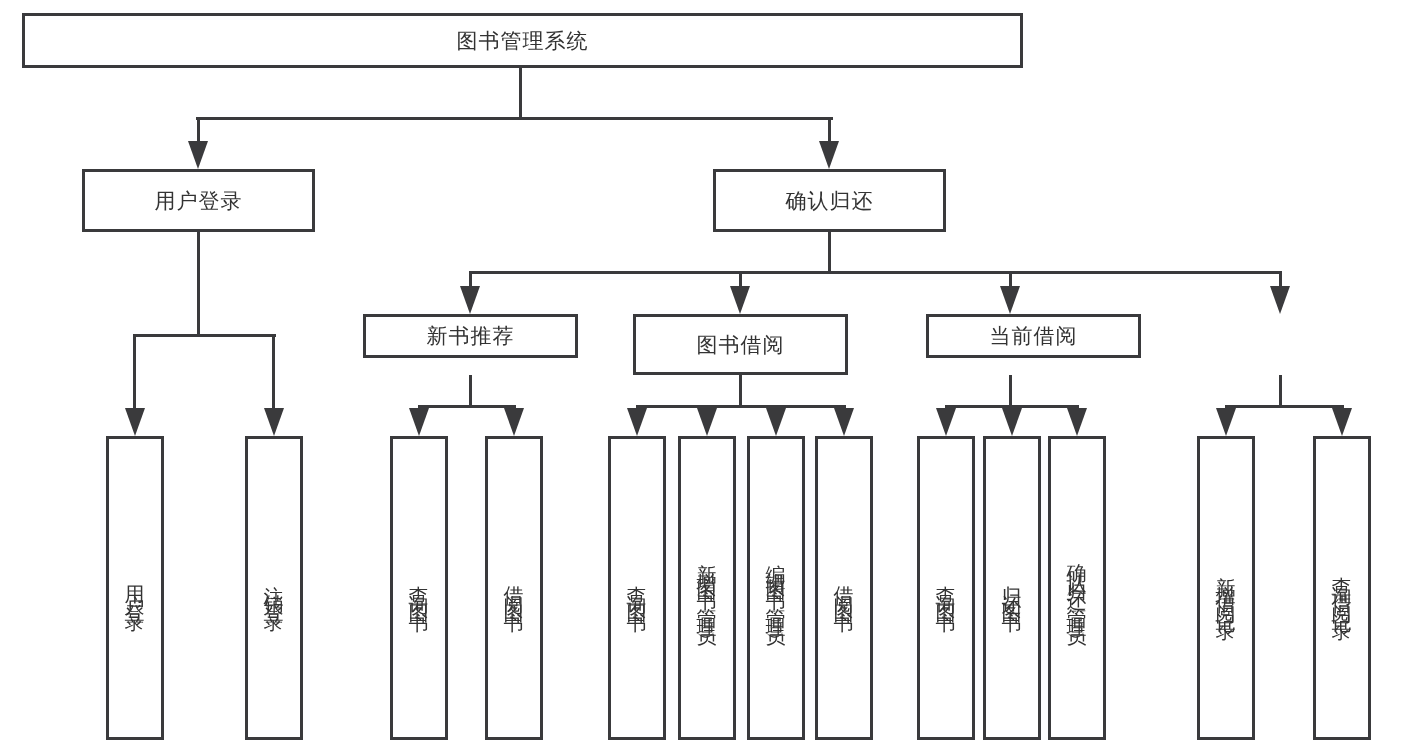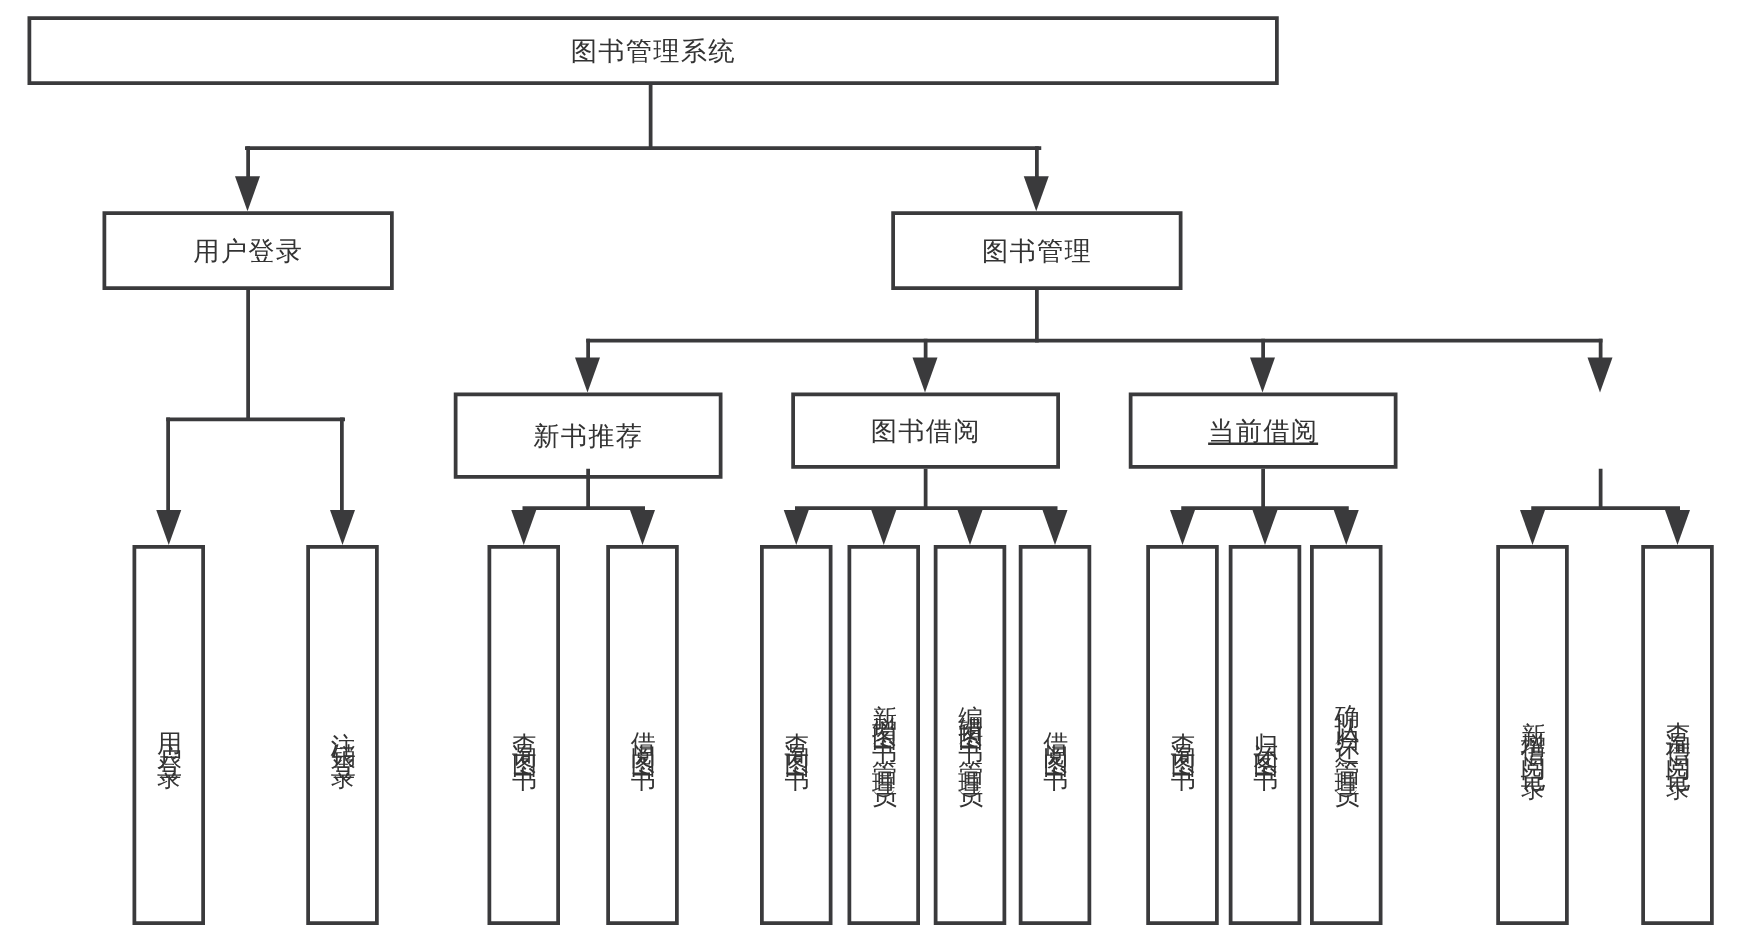--- a/index.html
+++ b/index.html
@@ -60,27 +60,27 @@
 </style>
 </head>
 <body>
 
 <div class="canvas">
 
   <div class="box" style="left:22px;top:13px;width:1001px;height:55px;">图书管理系统</div>
 
   <div class="box" style="left:82px;top:169px;width:233px;height:63px;">用户登录</div>
 
-  <div class="box" style="left:713px;top:169px;width:233px;height:63px;">图书管理</div>
+  <div class="box" style="left:713px;top:169px;width:233px;height:63px;">确认归还</div>
 
-  <div class="box" style="left:363px;top:314px;width:215px;height:69px;">新书推荐</div>
+  <div class="box" style="left:363px;top:314px;width:215px;height:44px;">新书推荐</div>
 
   <div class="box" style="left:633px;top:314px;width:215px;height:61px;">图书借阅</div>
 
-  <div class="box" style="left:903px;top:314px;width:215px;height:61px;text-decoration:underline;">当前借阅</div>
+  <div class="box" style="left:926px;top:314px;width:215px;height:44px;">当前借阅</div>
 
 
   <div class="box leaf" style="left:106px;top:436px;width:58px;height:304px;">
     <span>用户登录</span>
   </div>
   <div class="box leaf" style="left:245px;top:436px;width:58px;height:304px;">
     <span>注销登录</span>
   </div>
 
   <div class="box leaf" style="left:390px;top:436px;width:58px;height:304px;">

